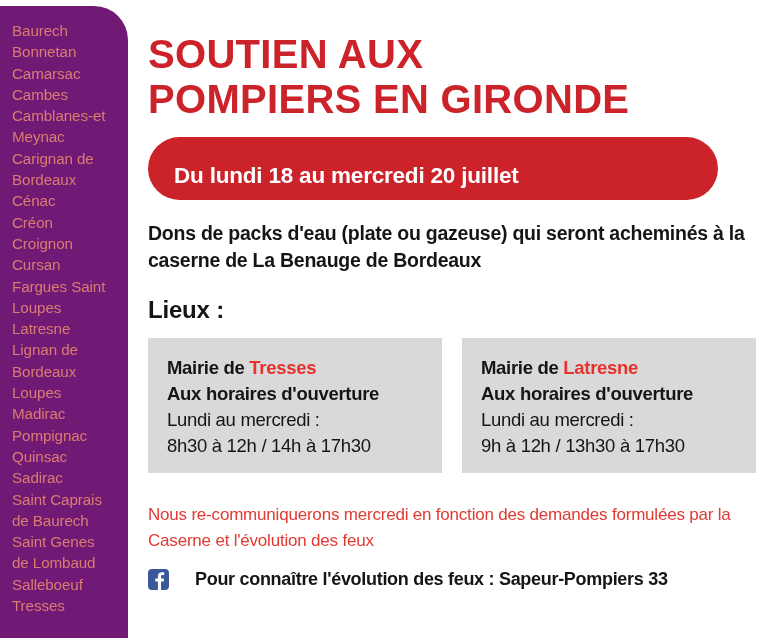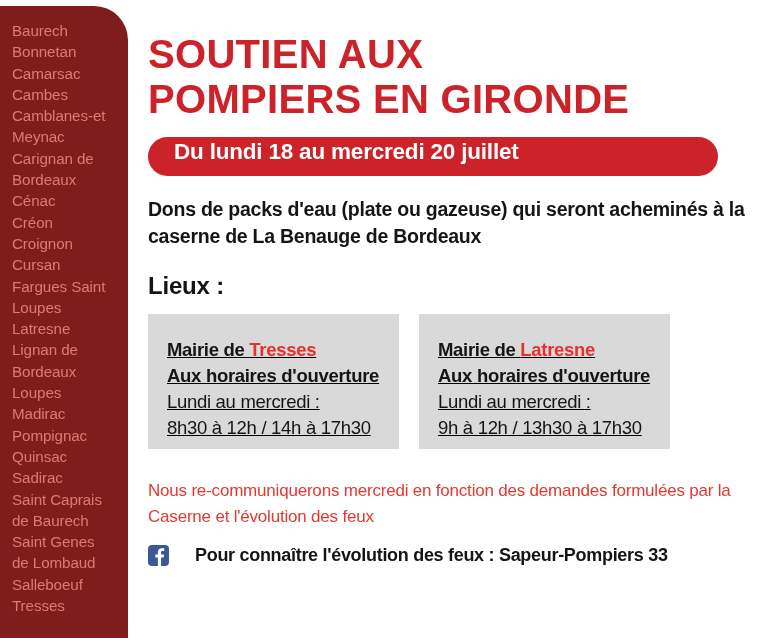--- a/index.html
+++ b/index.html
@@ -18,21 +18,21 @@
     -webkit-font-smoothing: antialiased;
   }
 
   
   #sidebar {
     position: absolute;
     left: 0;
     top: 6px;
     width: 128px;
     height: 632px;
-    background: #7f1d1d;
+    background: #701a75;
     border-top-right-radius: 34px;
     padding: 14px 8px 6px 12px;
     overflow: hidden;
   }
   #commune-list {
     list-style: none;
     margin: 0;
     padding: 0;
   }
   #commune-list li {
@@ -66,21 +66,21 @@
   }
   #headline .hl-line { display: block; }
 
   #date-badge {
     display: inline-block;
     margin-top: 15px;
     background: #cc2229;
     color: #ffffff;
     border: none;
     border-radius: 999px;
-    padding: 2px 26px 11px 26px;
+    padding: 26px 26px 11px 26px;
     width: 570px;
     text-align: left;
     font-family: "Liberation Sans", sans-serif;
     font-size: 22.5px;
     line-height: 26px;
     font-weight: bold;
     letter-spacing: -0.2px;
   }
 
   #intro {
@@ -105,25 +105,24 @@
   }
 
   
   #locations {
     display: flex;
     gap: 20px;
     margin-top: 16px;
   }
   .loc-card {
     background: #d9d9d9;
-    width: 251px;
+    width: 294px;
     height: 135px;
-    padding: 23px 0 0 19px;
+    padding: 17px 0 0 19px;
     flex: 0 0 auto;
-    text-decoration: underline;
   }
   .loc-line {
     color: #151515;
     font-size: 18.5px;
     line-height: 26px;
     letter-spacing: -0.3px;
     white-space: nowrap;
   }
   .loc-line.strong { font-weight: bold; }
   .loc-town { color: #e8302c; font-weight: bold; }

